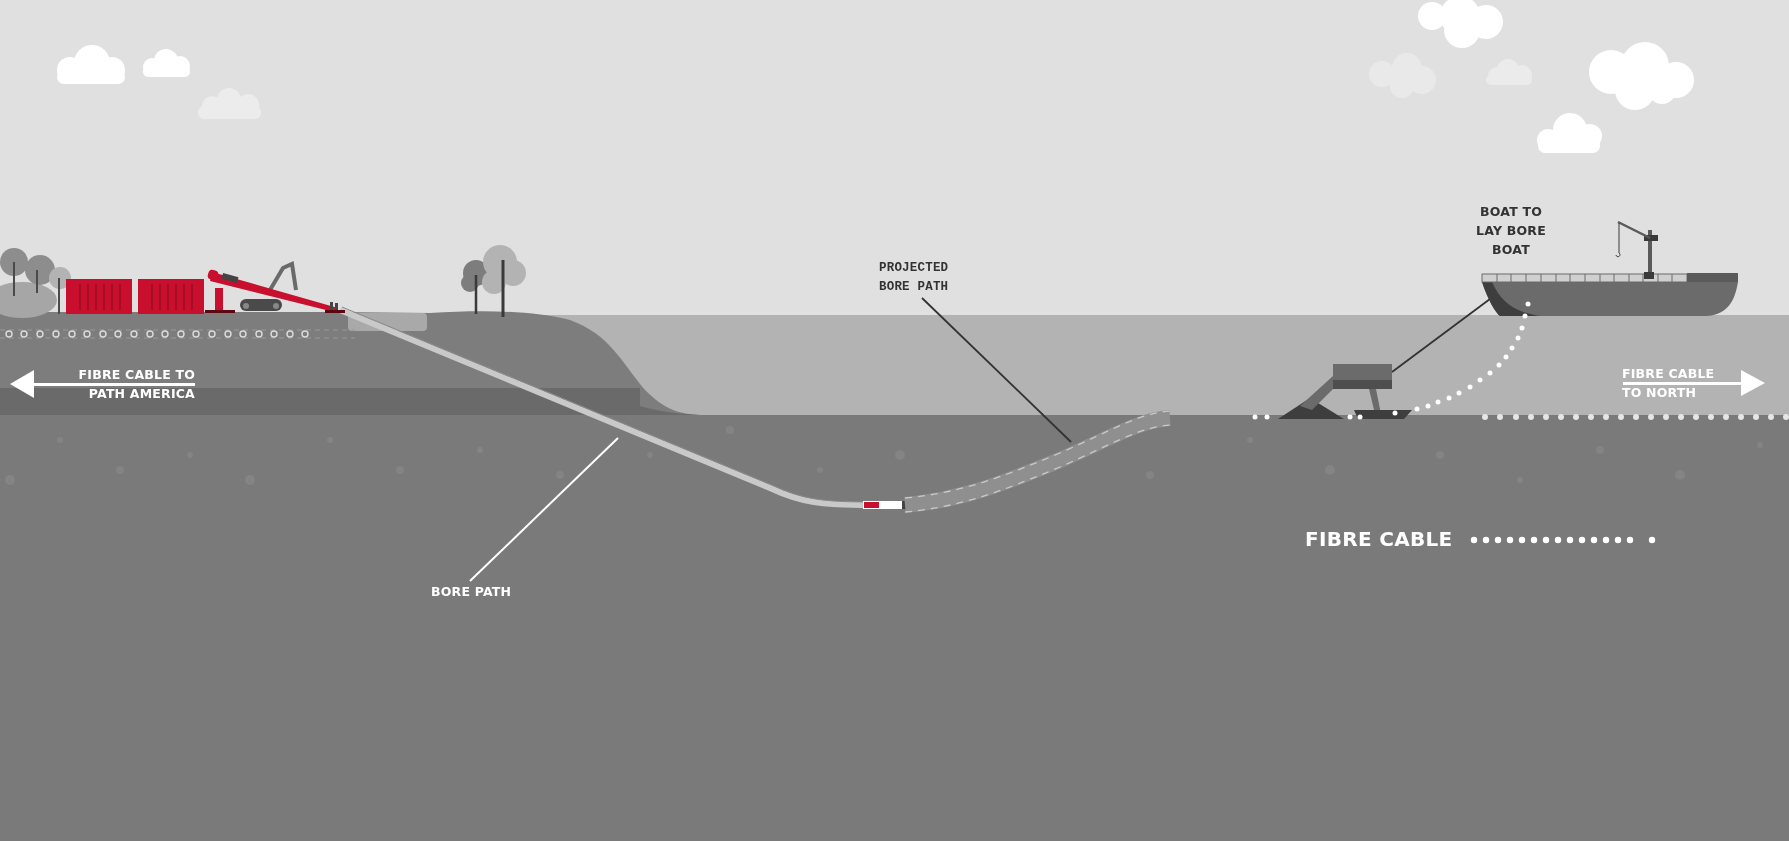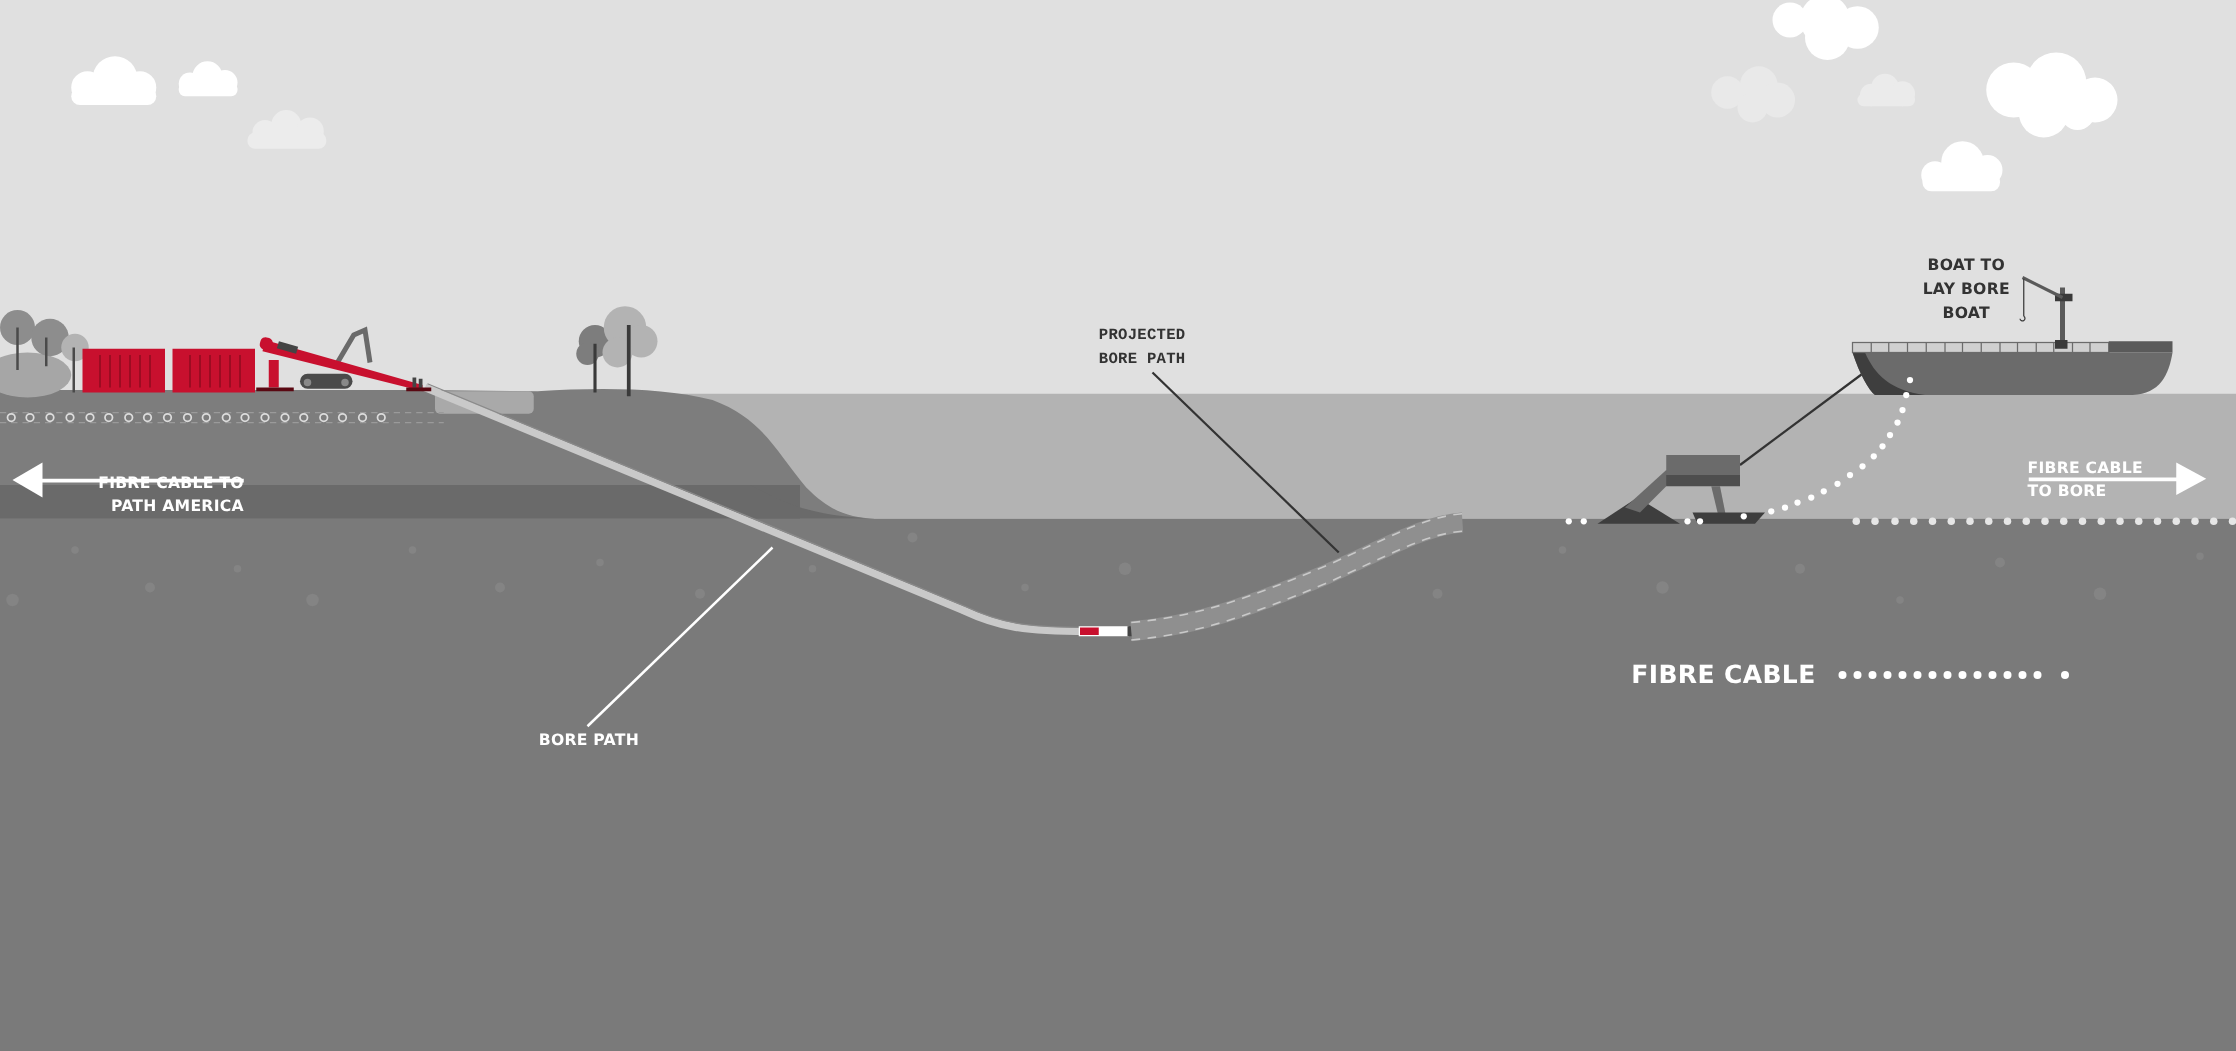--- a/index.html
+++ b/index.html
@@ -318,31 +318,31 @@
 
 <div class="lbl dark" style="left:879px; top:259px;font-family:Liberation Mono, monospace;">
   <div>PROJECTED</div>
   <div>BORE PATH</div>
 </div>
 
 <div class="lbl white" style="left:431px; top:582px;">
   <div>BORE PATH</div>
 </div>
 
-<div class="lbl dark center" style="left:1528px; top:202px; width:90px;">
+<div class="lbl dark center" style="left:1466px; top:202px; width:90px;">
   <div>BOAT TO</div>
   <div>LAY BORE</div>
   <div>BOAT</div>
 </div>
 
-<div class="lbl white right" style="left:40px; top:376px; width:155px;">
+<div class="lbl white right" style="left:40px; top:365px; width:155px;">
   <div>FIBRE CABLE TO</div>
   <div>PATH AMERICA</div>
 </div>
 
 <div class="lbl white" style="left:1622px; top:364px;">
   <div>FIBRE CABLE</div>
-  <div>TO BORE</div>
+  <div>TO NORTH</div>
 </div>
 
 <div class="lbl white big" style="left:1305px; top:527px;">
   <span>FIBRE CABLE</span>
 </div>
 
 </body></html>

